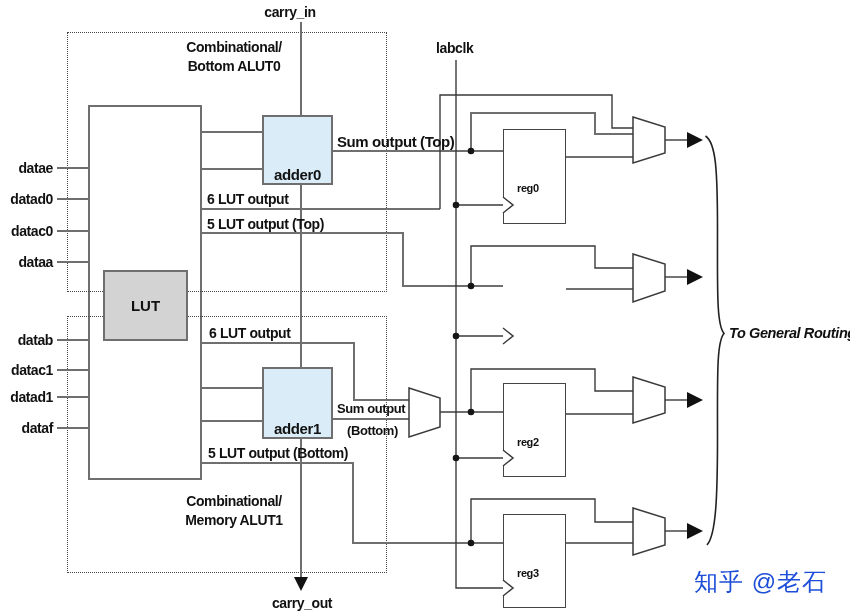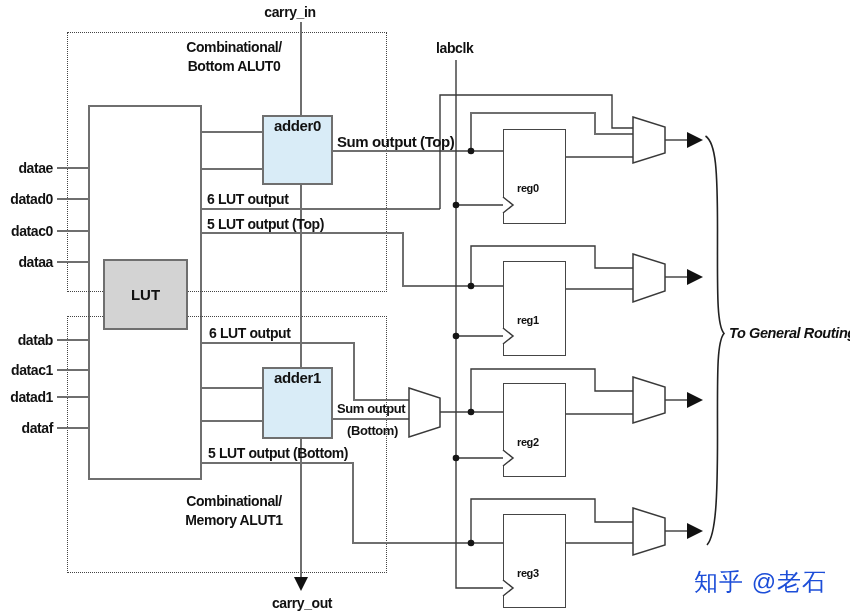--- a/index.html
+++ b/index.html
@@ -10,21 +10,21 @@
           font-family:"Liberation Sans",sans-serif;color:#111;}
   .lbl{position:absolute;font-weight:700;font-size:14px;letter-spacing:-0.4px;line-height:16px;white-space:nowrap;}
   .lbl-center{text-align:center;}
   .lbl-right{text-align:right;}
   .two-line{line-height:19px;text-align:center;}
   .dotted-box{position:absolute;border:1px dotted #444;z-index:2;}
   .solid-box{position:absolute;border:2px solid var(--wire);background:#fff;box-sizing:border-box;z-index:1;}
   .lut-box{position:absolute;border:2px solid var(--wire);background:var(--lut-fill);box-sizing:border-box;z-index:3;
            display:flex;align-items:center;justify-content:center;font-weight:700;font-size:15px;}
   .adder-box{position:absolute;border:2px solid var(--wire);background:var(--adder-fill);box-sizing:border-box;z-index:3;
-           display:flex;align-items:flex-start;justify-content:center;font-weight:700;font-size:15px;letter-spacing:-0.4px;}
+           display:flex;align-items:flex-end;justify-content:center;font-weight:700;font-size:15px;letter-spacing:-0.4px;}
   .reg-box{position:absolute;border:1.5px solid #454545;background:#fff;box-sizing:border-box;z-index:3;}
   .reg-label{position:absolute;left:13px;top:52px;font-weight:700;font-size:11px;letter-spacing:-0.4px;}
   svg#wires{position:absolute;left:0;top:0;z-index:4;pointer-events:none;}
   .w{stroke:var(--wire);stroke-width:2;fill:none;}
   .t{stroke:var(--line);stroke-width:1.4;fill:none;}
   .mux{fill:#fff;stroke:var(--line);stroke-width:1.5;}
   .dot{fill:#151515;stroke:none;}
   .arrow{fill:#111;stroke:none;}
   .brace{stroke:#222;stroke-width:1.6;fill:none;}
   .txt-layer{position:absolute;left:0;top:0;width:100%;height:100%;z-index:5;pointer-events:none;}
@@ -34,35 +34,32 @@
 </head>
 <body>
 
 <div id="canvas">
 
   <div class="solid-box" style="left:88px;top:105px;width:114px;height:375px;"></div>
 
   <div class="dotted-box" style="left:67px;top:32px;width:318px;height:258px;"></div>
   <div class="dotted-box" style="left:67px;top:316px;width:318px;height:255px;"></div>
 
-  <div class="lut-box" style="left:103px;top:259px;width:85px;height:71px;">
+  <div class="lut-box" style="left:103px;top:270px;width:85px;height:71px;">
     <span>LUT</span>
   </div>
   <div class="adder-box" style="left:262px;top:115px;width:71px;height:70px;">
     <span>adder0</span>
   </div>
   <div class="adder-box" style="left:262px;top:367px;width:71px;height:72px;">
     <span>adder1</span>
   </div>
 
   <div class="reg-box" style="left:503px;top:129px;width:63px;height:95px;">
     <span class="reg-label">reg0</span>
-  </div>
-  <div class="reg-box" style="left:503px;top:261px;width:63px;height:95px;">
-    <span class="reg-label">reg1</span>
   </div>
   <div class="reg-box" style="left:503px;top:383px;width:63px;height:94px;">
     <span class="reg-label">reg2</span>
   </div>
   <div class="reg-box" style="left:503px;top:514px;width:63px;height:94px;">
     <span class="reg-label">reg3</span>
   </div>
 
   <svg id="wires" width="850" height="616" viewBox="0 0 850 616">
 

